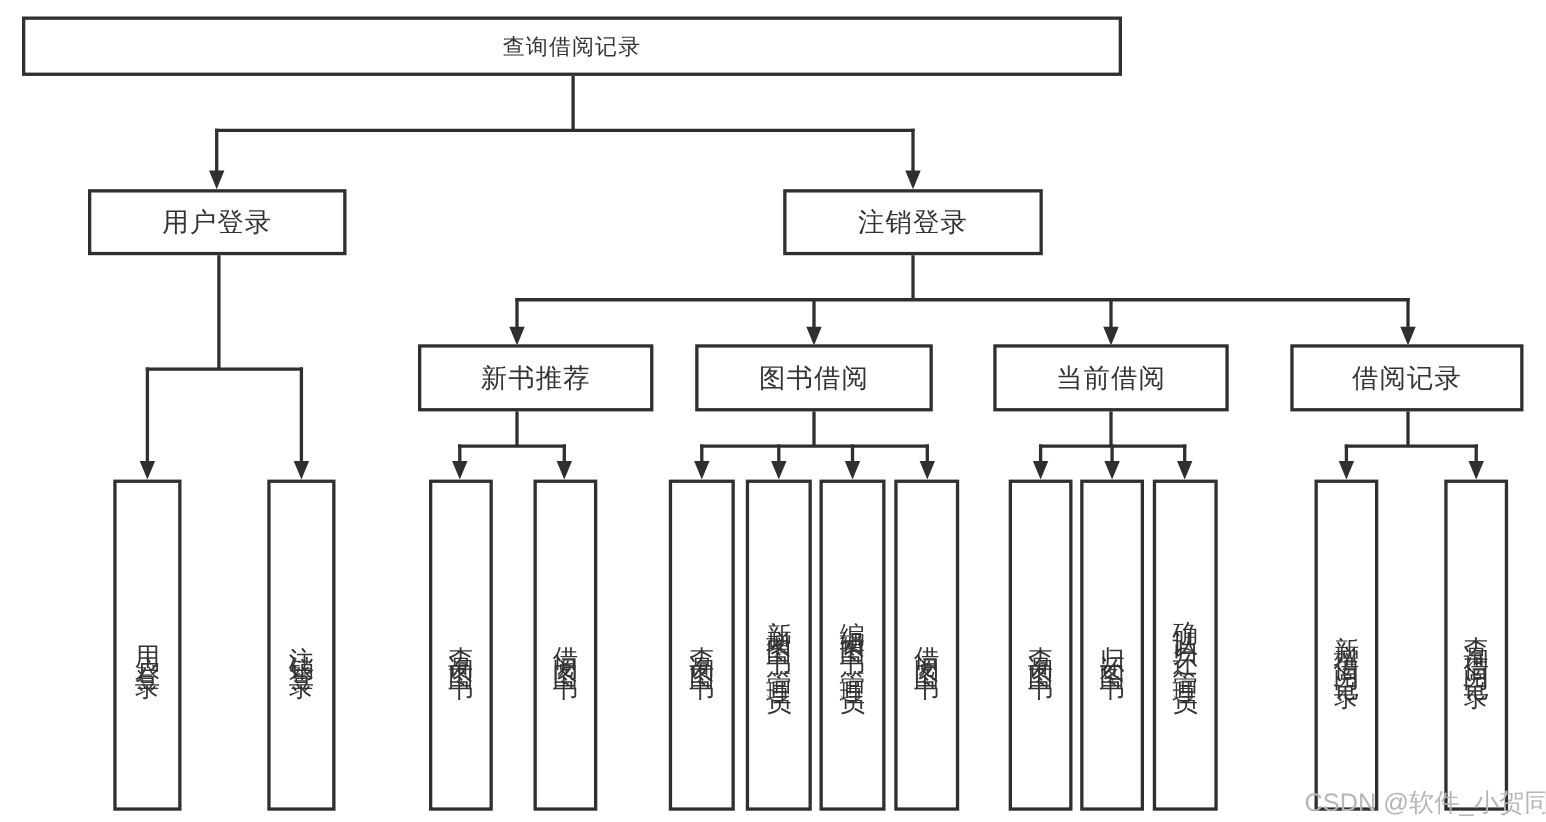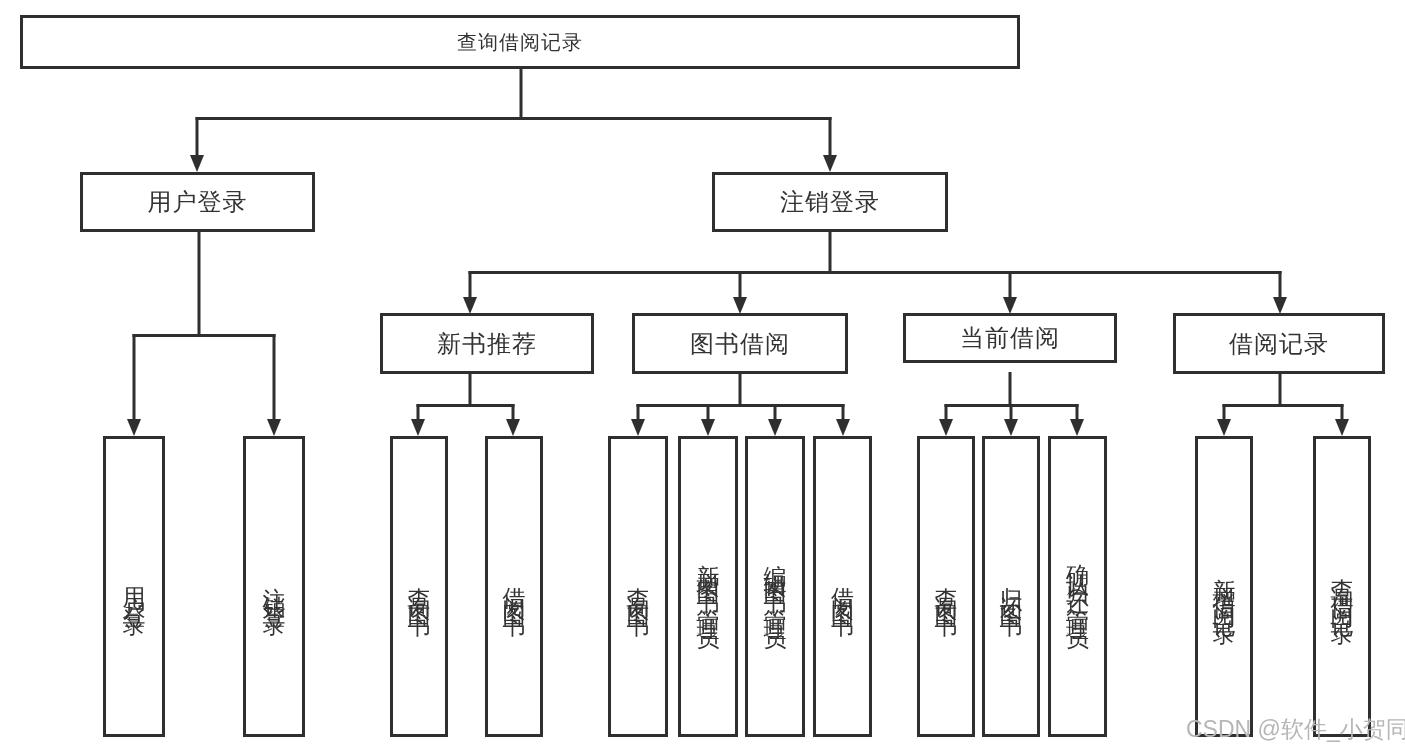--- a/index.html
+++ b/index.html
@@ -133,21 +133,21 @@
   <div class="hbox" style="left:712px;top:172px;width:236px;height:60px;">
     <span>注销登录</span>
   </div>
 
   <div class="hbox" style="left:380px;top:313px;width:214px;height:61px;">
     <span>新书推荐</span>
   </div>
   <div class="hbox" style="left:632px;top:313px;width:216px;height:61px;">
     <span>图书借阅</span>
   </div>
-  <div class="hbox" style="left:903px;top:313px;width:214px;height:50px;font-family:Liberation Serif, serif;">
+  <div class="hbox" style="left:903px;top:313px;width:214px;height:61px;font-family:Liberation Serif, serif;">
     <span>当前借阅</span>
   </div>
   <div class="hbox" style="left:1173px;top:313px;width:212px;height:61px;">
     <span>借阅记录</span>
   </div>
 
   <div class="vbox" style="left:103px;width:62px;">
     <span>用户登录</span>
   </div>
   <div class="vbox" style="left:243px;width:62px;">

